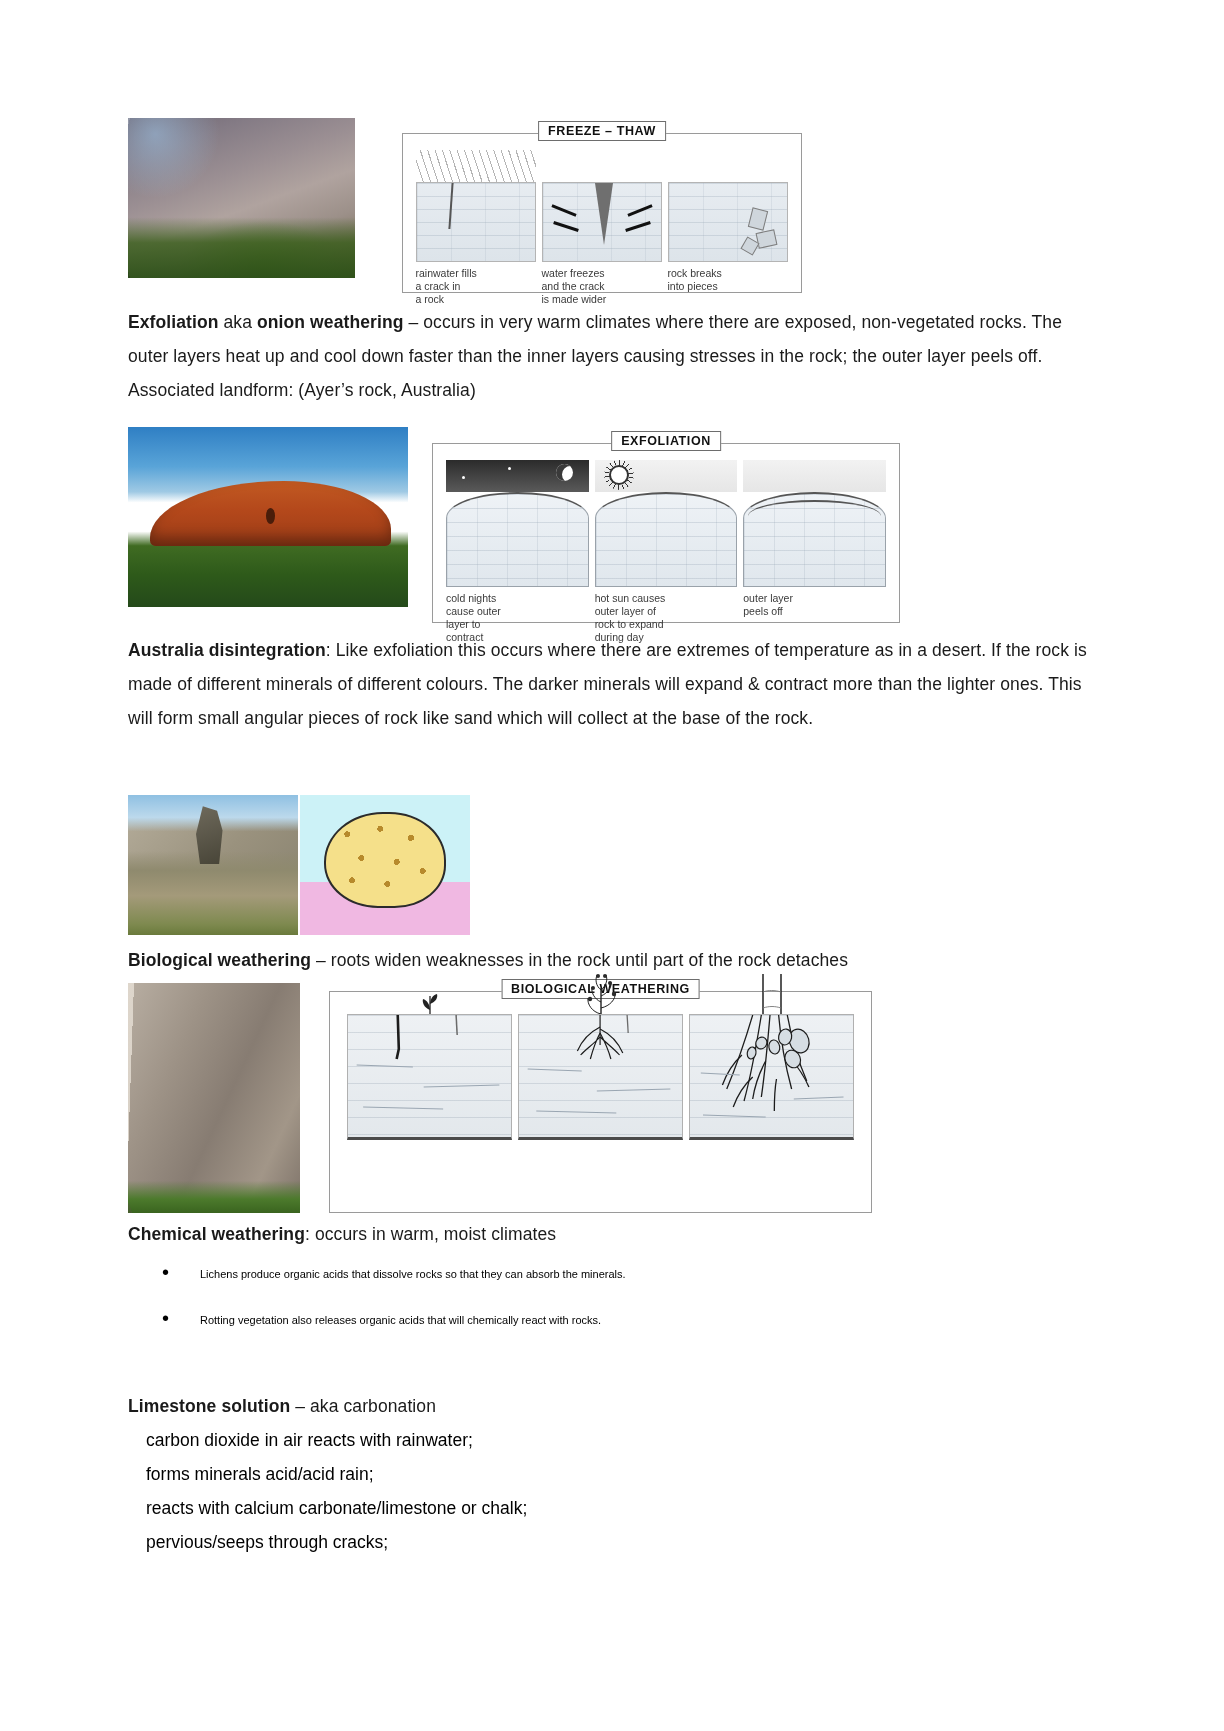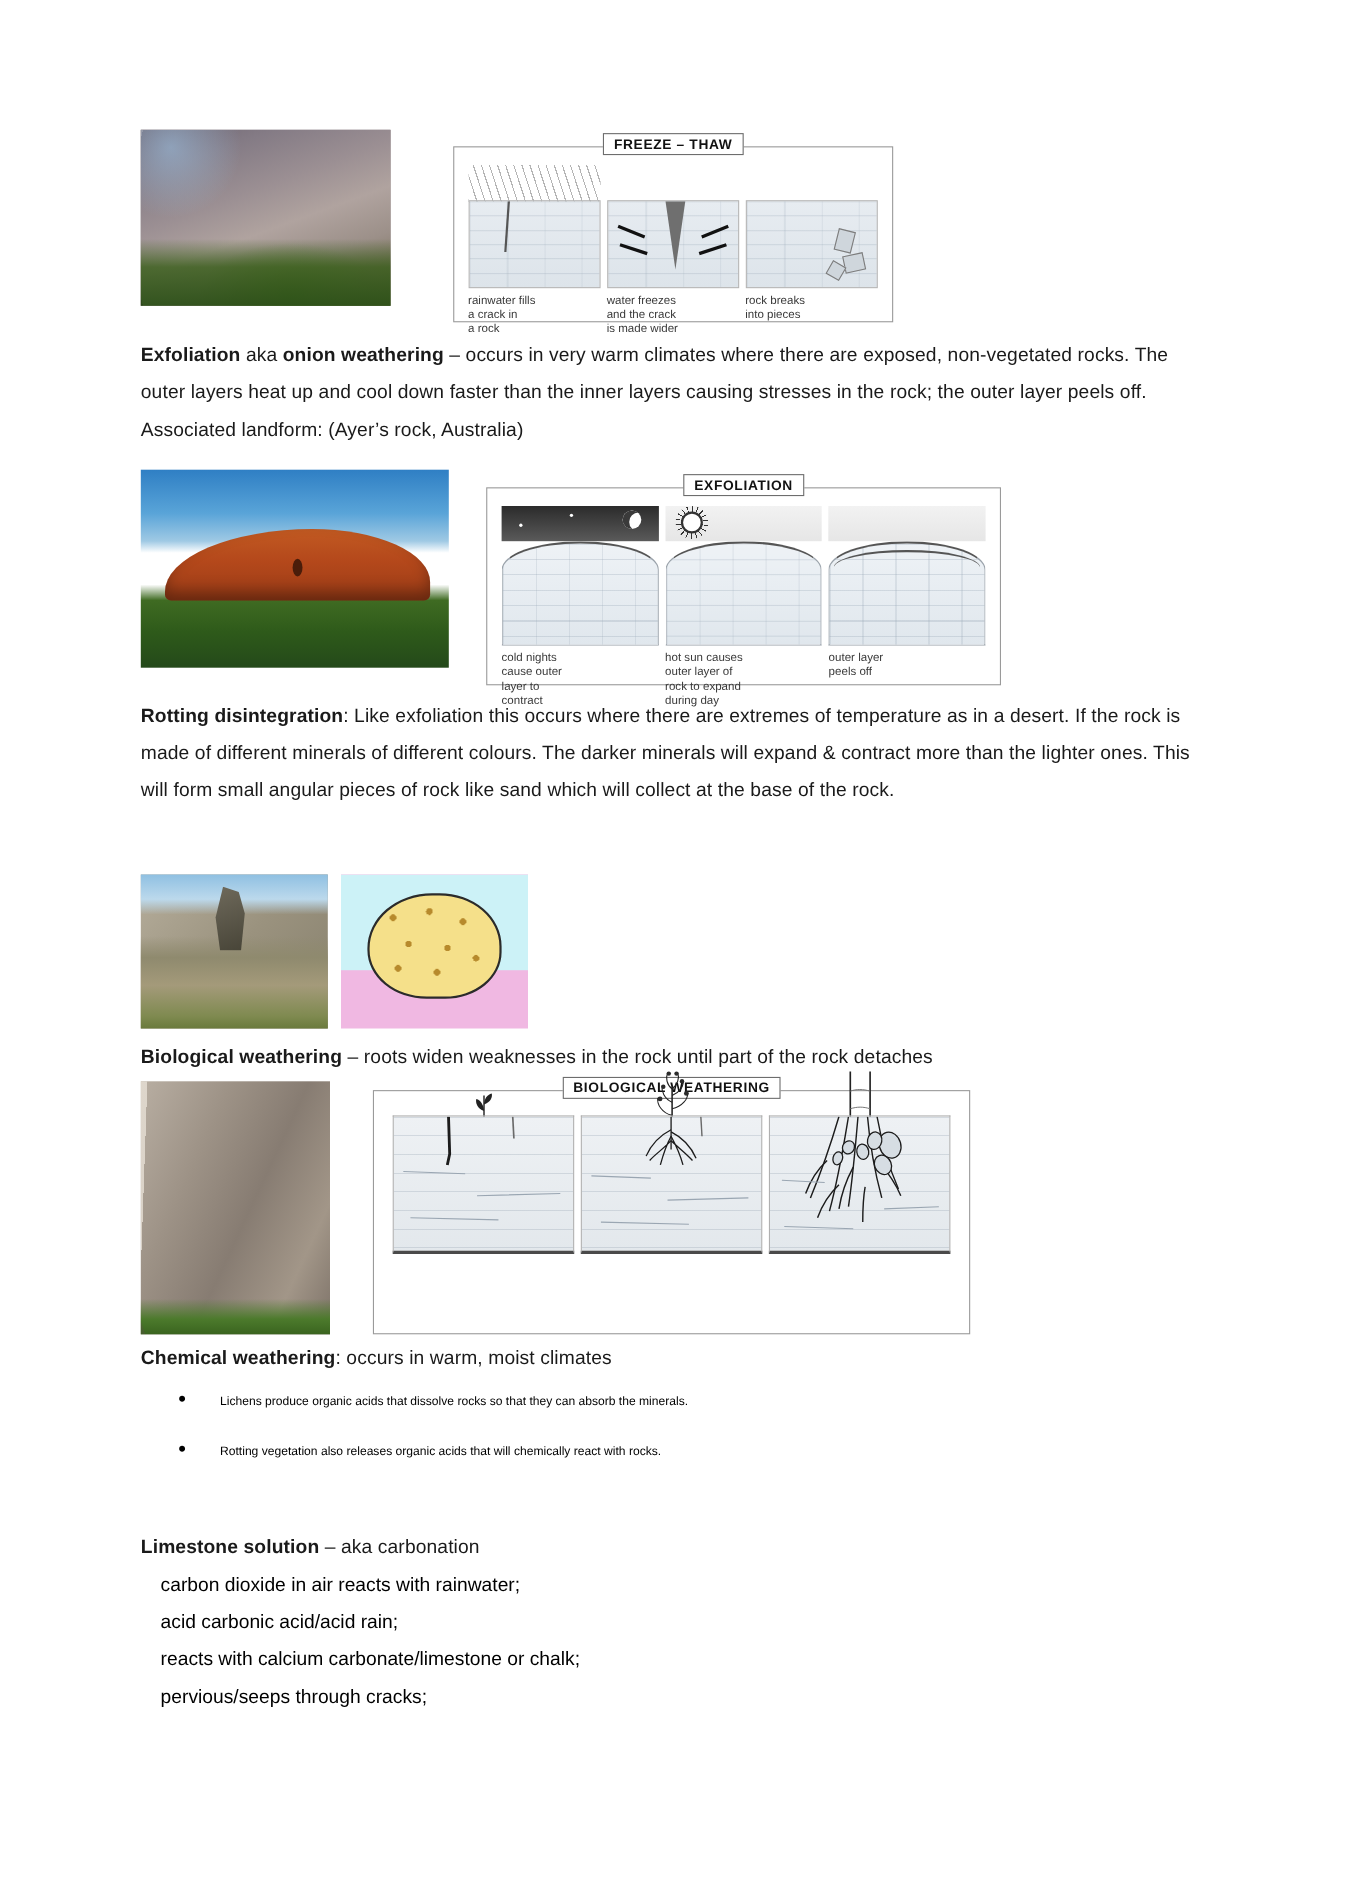--- a/index.html
+++ b/index.html
@@ -56,21 +56,21 @@
   .indented {
     font-size: 17.5px;
     line-height: 34px;
     padding-left: 18px;
   }
   .spacer-lg { height: 46px; }
   .spacer-md { height: 22px; }
   .spacer-sm { height: 10px; }
 
   
-  .figrow { display: flex; align-items: flex-start; gap: 12px; }
+  .figrow { display: flex; align-items: flex-start; gap: 2px; }
 
   
   .photo { position: relative; overflow: hidden; }
 
   .photo-scree {
     width: 227px; height: 160px;
     background:
       linear-gradient(to bottom, rgba(255,255,255,0) 62%, rgba(60,95,30,.85) 78%, rgba(45,80,25,.95) 100%),
       radial-gradient(ellipse 120px 70px at 60% 95%, #4d7a28 0%, rgba(77,122,40,0) 70%),
       linear-gradient(160deg, #6d6470 0%, #847b85 18%, #9b8f93 38%, #b0a39f 55%, #9c9089 72%, #7e7460 88%, #5d6b33 100%),
@@ -383,21 +383,21 @@
             </div>
             <div class="cap">outer layer
 peels off</div>
           </div>
 
         </div>
       </div>
     </div>
 
     <p class="para" style="margin-top:10px;">
-      <b>Rotting disintegration</b><span>: Like exfoliation this occurs where there are extremes of temperature as in a desert. If the rock is made of different minerals of different colours. The darker minerals will expand &amp; contract more than the lighter ones. This will form small angular pieces of rock like sand which will collect at the base of the rock.</span>
+      <b>Australia disintegration</b><span>: Like exfoliation this occurs where there are extremes of temperature as in a desert. If the rock is made of different minerals of different colours. The darker minerals will expand &amp; contract more than the lighter ones. This will form small angular pieces of rock like sand which will collect at the base of the rock.</span>
     </p>
 
     <div class="spacer-lg"></div>
 
     <div class="figrow" style="margin-top:14px;">
       <div class="photo photo-tor">
         <div class="tor-stack"></div>
       </div>
       <div class="photo photo-sponge">
         <div class="sky"></div>
@@ -511,18 +511,18 @@
       <li>Lichens produce organic acids that dissolve rocks so that they can absorb the minerals.</li>
       <li>Rotting vegetation also releases organic acids that will chemically react with rocks.</li>
     </ul>
 
     <div class="spacer-md"></div>
 
     <p class="para" style="margin-top:18px;">
       <b>Limestone solution</b><span> – aka carbonation</span>
     </p>
     <div class="indented">carbon dioxide in air reacts with rainwater;</div>
-    <div class="indented">acid carbonic acid/acid rain;</div>
+    <div class="indented">forms minerals acid/acid rain;</div>
     <div class="indented">reacts with calcium carbonate/limestone or chalk;</div>
     <div class="indented">pervious/seeps through cracks;</div>
 
   </div>
 </div>
 
 </body></html>

